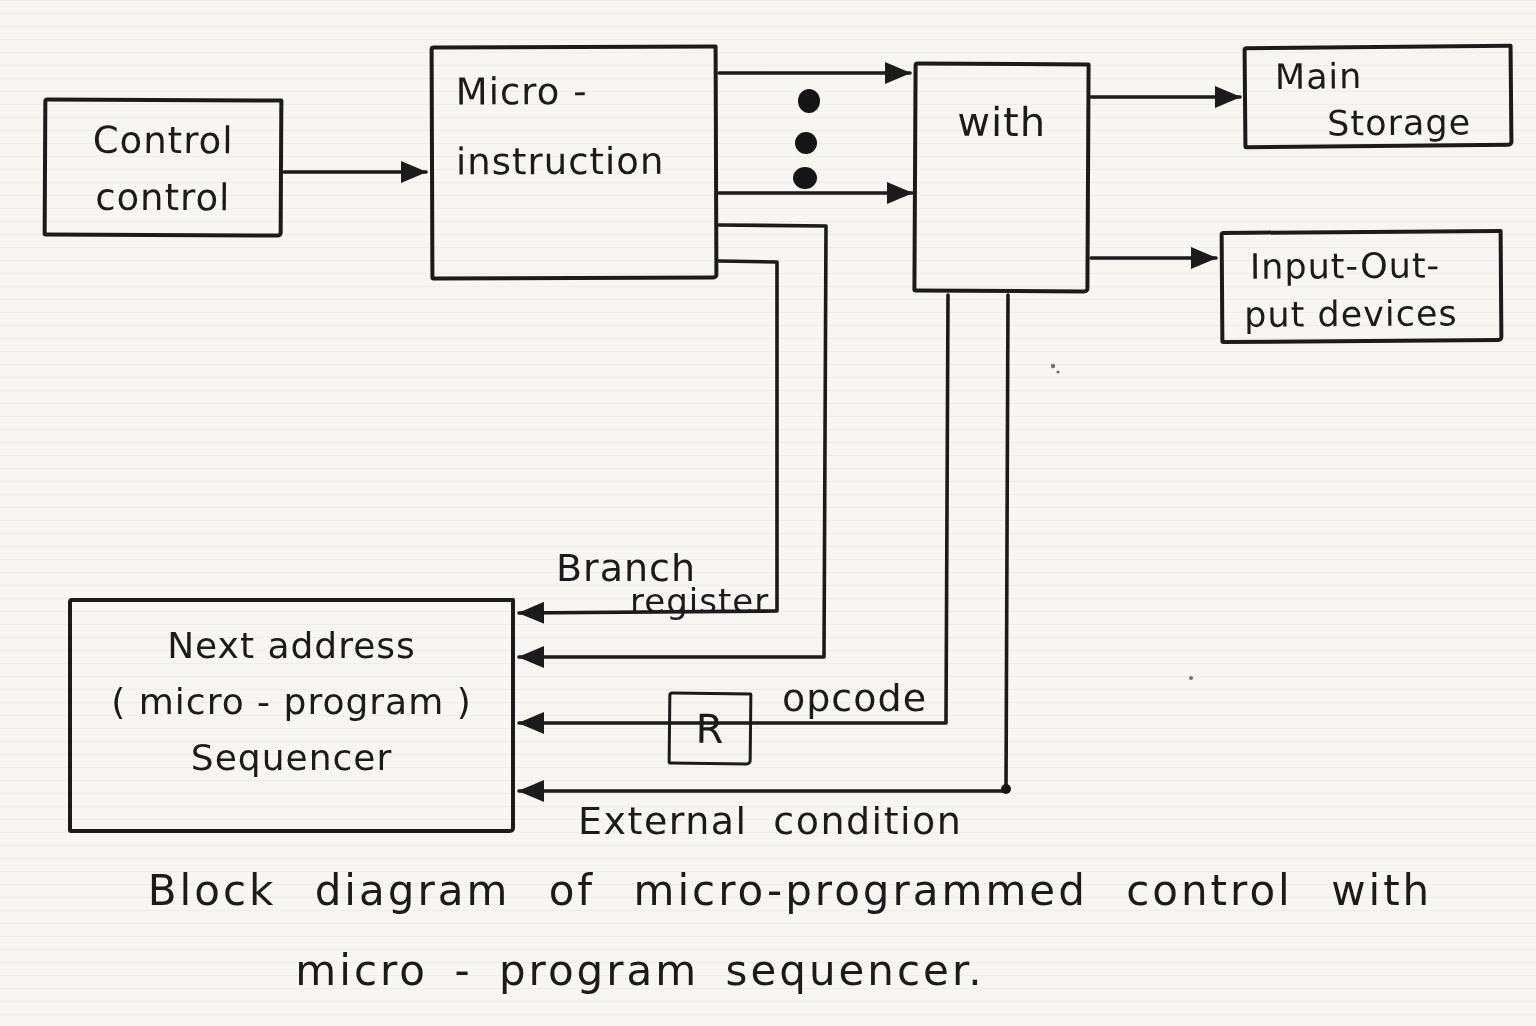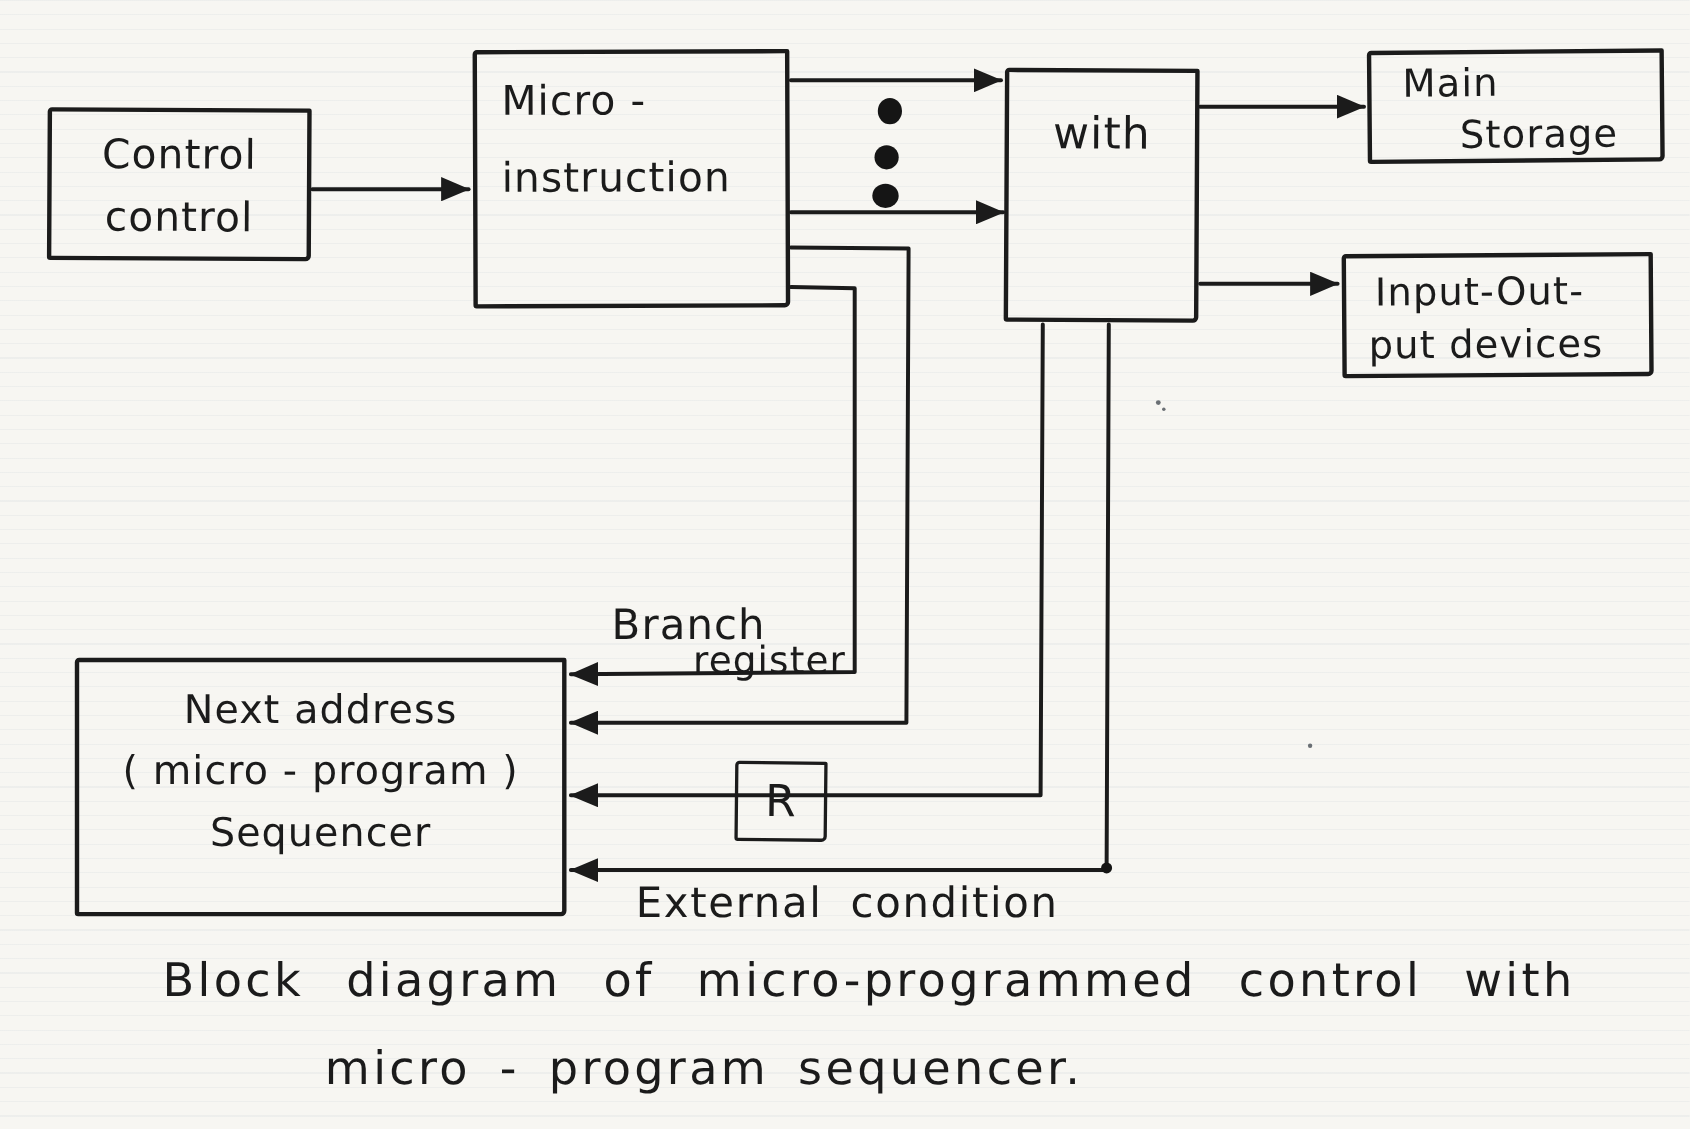--- a/index.html
+++ b/index.html
@@ -185,18 +185,19 @@
     <div class="bline">( micro - program )</div>
     <div class="bline">Sequencer</div>
   </div>
 
   <div class="box" id="box-r-register">
     <div class="bline">R</div>
   </div>
 
   <div class="floating-label" id="label-branch-1">Branch</div>
   <div class="floating-label" id="label-branch-2">register</div>
+  <div class="floating-label" id="label-opcode">opcode</div>
   <div class="floating-label" id="label-extcond">External condition</div>
 
   <div class="caption-line" id="caption-1">Block diagram of micro-programmed control with</div>
   <div class="caption-line" id="caption-2">micro - program sequencer.</div>
 
 </div>
 
 </body></html>

